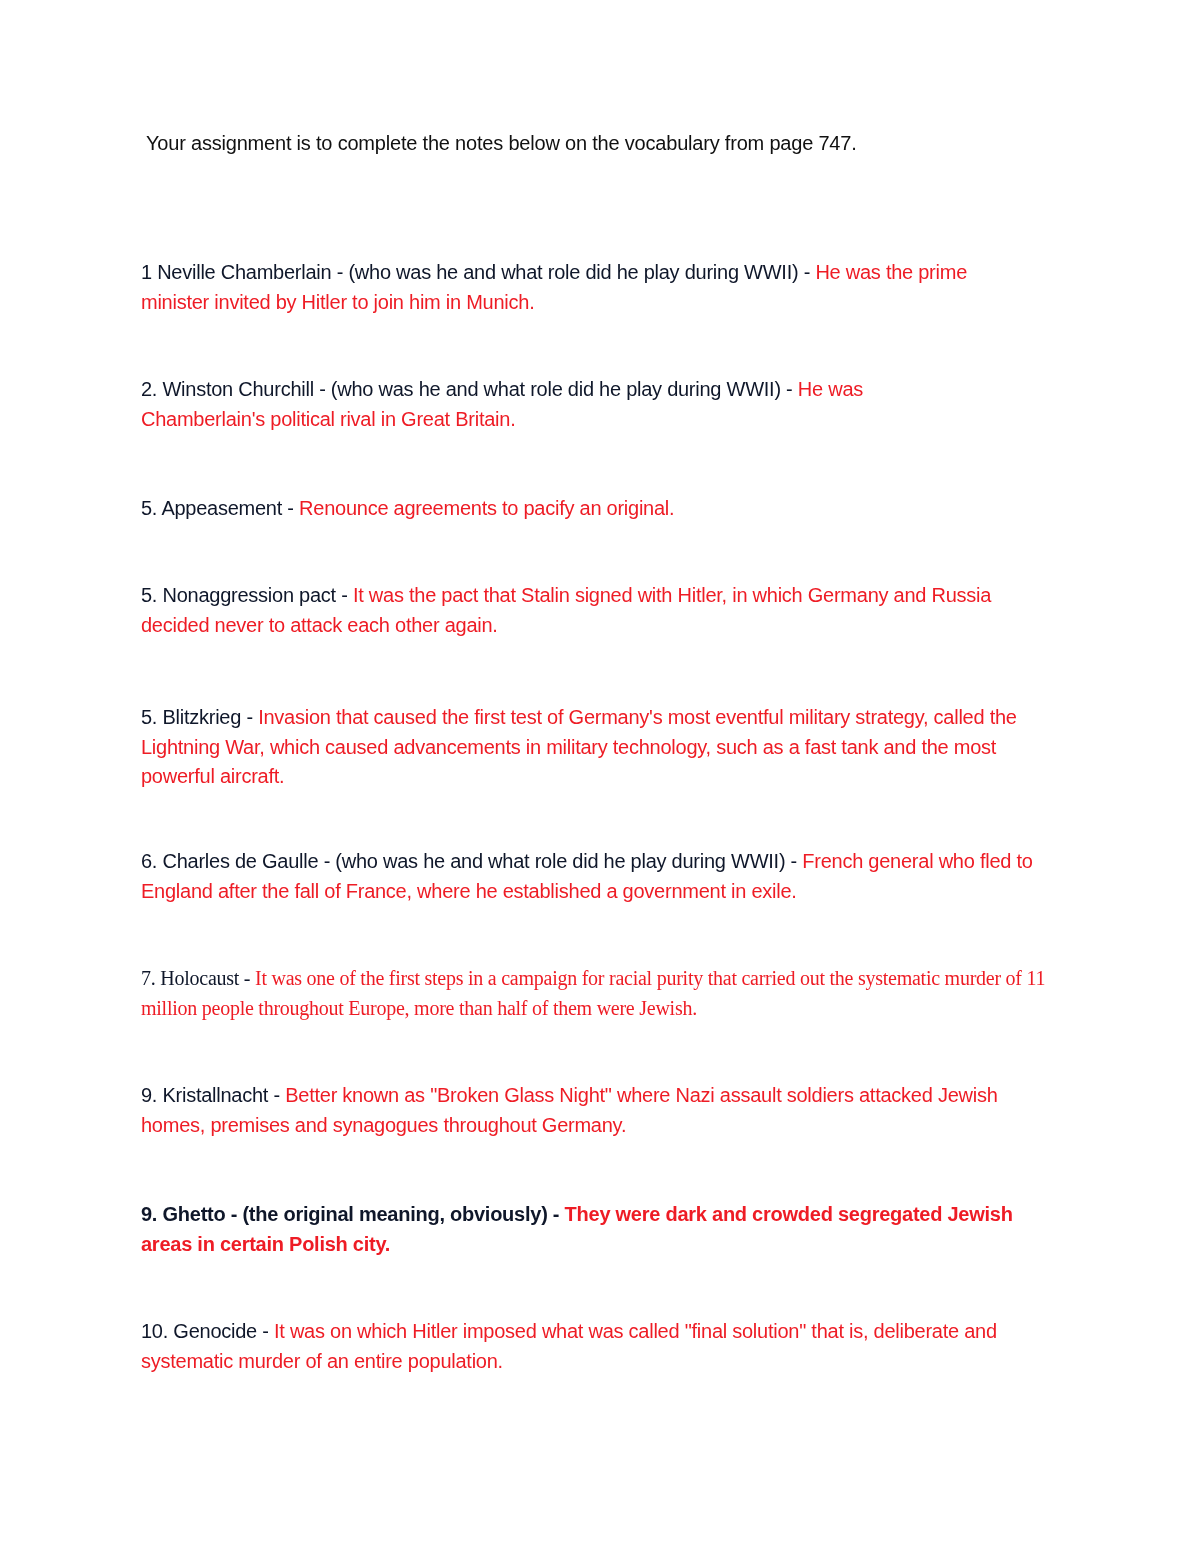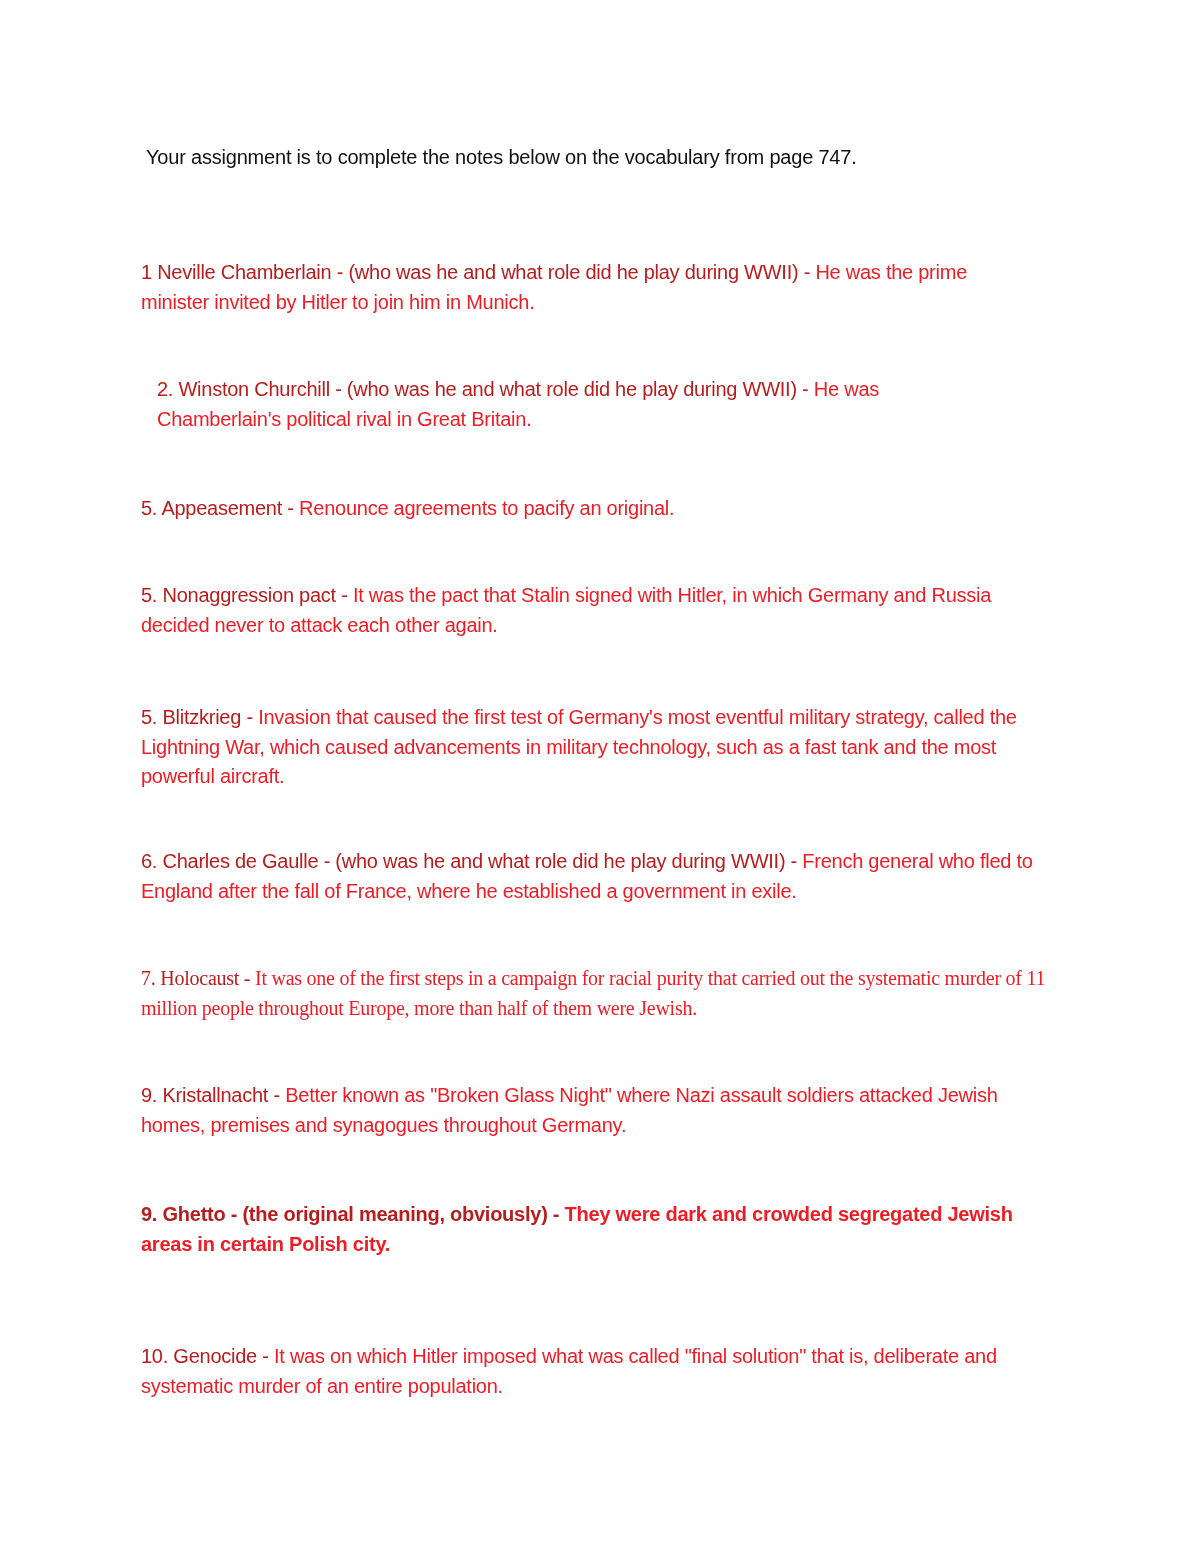--- a/index.html
+++ b/index.html
@@ -18,49 +18,49 @@
     .page {
       position: absolute;
       left: 0; top: 0;
       width: 1200px;
       height: 1553px;
       background: #ffffff;
     }
     .intro {
       position: absolute;
       left: 146px;
-      top: 143px;
+      top: 129px;
       font-size: 20px;
       line-height: 29px;
       letter-spacing: -0.2px;
       white-space: nowrap;
     }
     .item {
       position: absolute;
       left: 141px;
       width: 930px;
       font-size: 20px;
       line-height: 29.5px;
       letter-spacing: -0.25px;
     }
-    .term { color: #b91c1c; }
+    .term { color: #0f172a; }
     .answer { color: #ee1c25; }
   </style>
 </head>
 <body>
 
 <div class="page">
 
   <div class="intro">Your assignment is to complete the notes below on the vocabulary from page 747.</div>
 
   <div class="item" style="top:258px; width:880px;">
     <span class="term">1  Neville Chamberlain - (who was he and what role did he play during WWII) - </span><span class="answer">He was the prime minister invited by Hitler to join him in Munich.</span>
   </div>
 
-  <div class="item" style="top:375px; width:830px;margin-left:16px;">
+  <div class="item" style="top:375px; width:830px;">
     <span class="term">2.  Winston Churchill - (who was he and what role did he play during WWII) - </span><span class="answer">He was Chamberlain's political rival in Great Britain.</span>
   </div>
 
   <div class="item" style="top:494px;">
     <span class="term">5.  Appeasement - </span><span class="answer">Renounce agreements to pacify an original.</span>
   </div>
 
   <div class="item" style="top:581px; width:890px;">
     <span class="term">5.  Nonaggression pact - </span><span class="answer">It was the pact that Stalin signed with Hitler, in which Germany and Russia decided never to attack each other again.</span>
   </div>
@@ -78,17 +78,17 @@
   </div>
 
   <div class="item" style="top:1081px; width:890px;">
     <span class="term">9. Kristallnacht - </span><span class="answer">Better known as "Broken Glass Night" where Nazi assault soldiers attacked Jewish homes, premises and synagogues throughout Germany.</span>
   </div>
 
   <div class="item" style="top:1200px; width:910px;font-weight:bold;">
     <span class="term">9. Ghetto - (the original meaning, obviously) - </span><span class="answer">They were dark and crowded segregated Jewish areas in certain Polish city.</span>
   </div>
 
-  <div class="item" style="top:1317px; width:915px;margin-top:25px;">
+  <div class="item" style="top:1317px; width:915px;">
     <span class="term">10. Genocide - </span><span class="answer">It was on which Hitler imposed what was called "final solution" that is, deliberate and systematic murder of an entire population.</span>
   </div>
 
 </div>
 
 </body></html>

